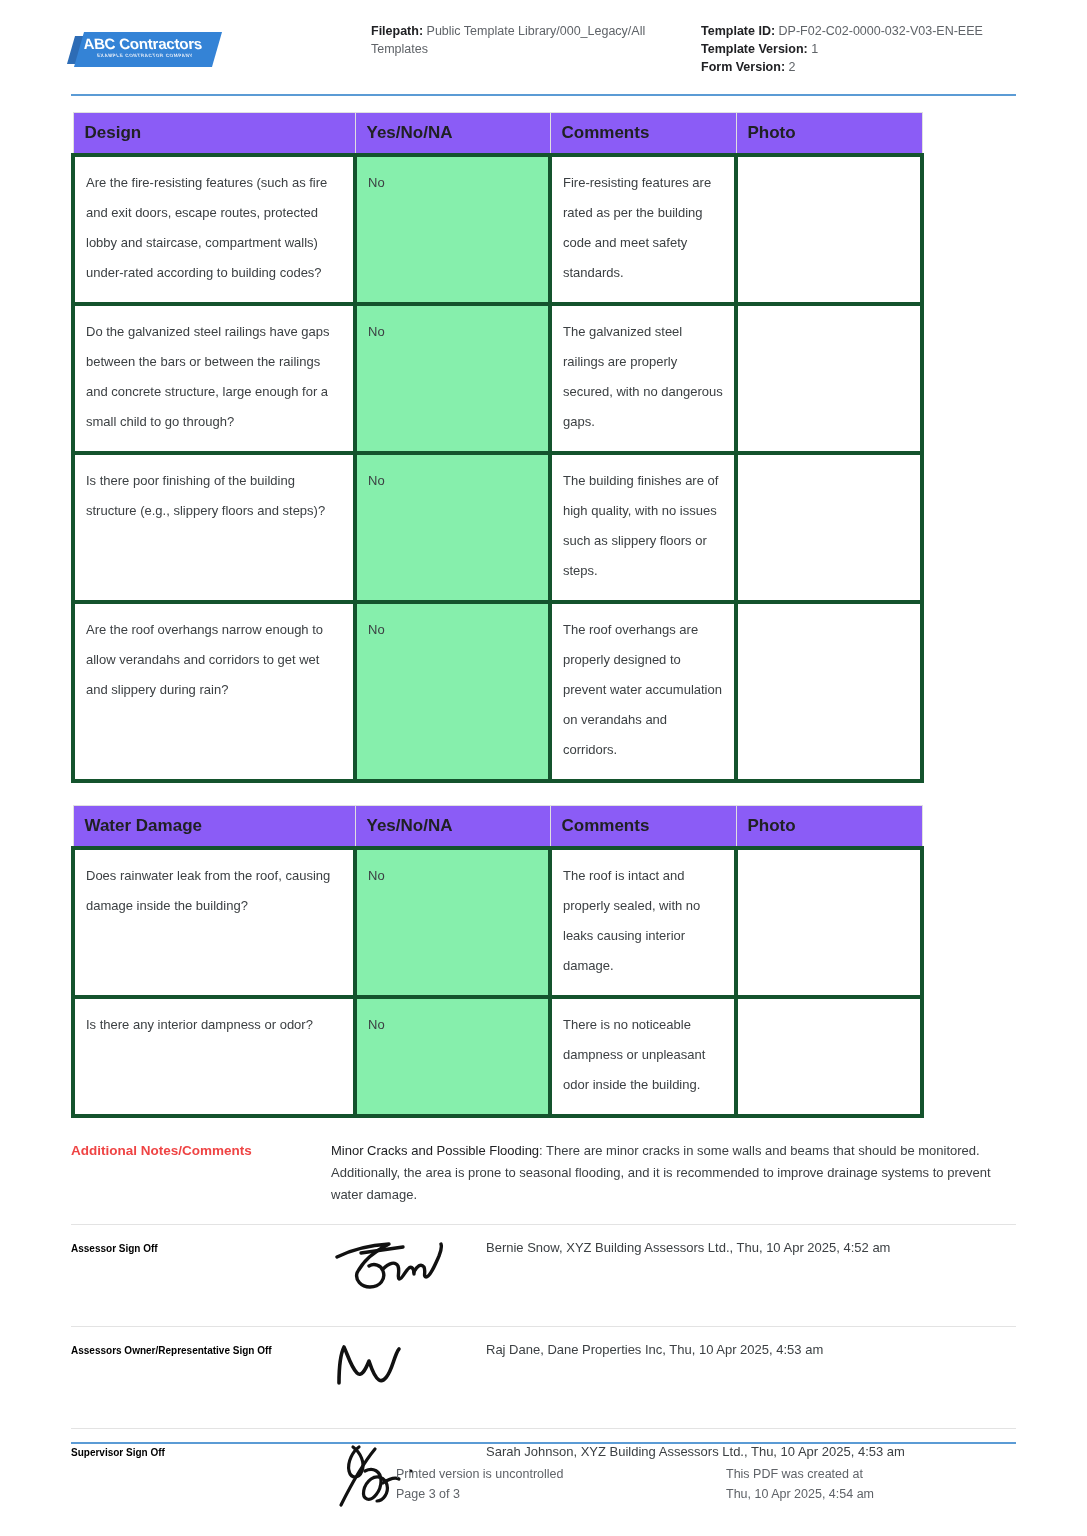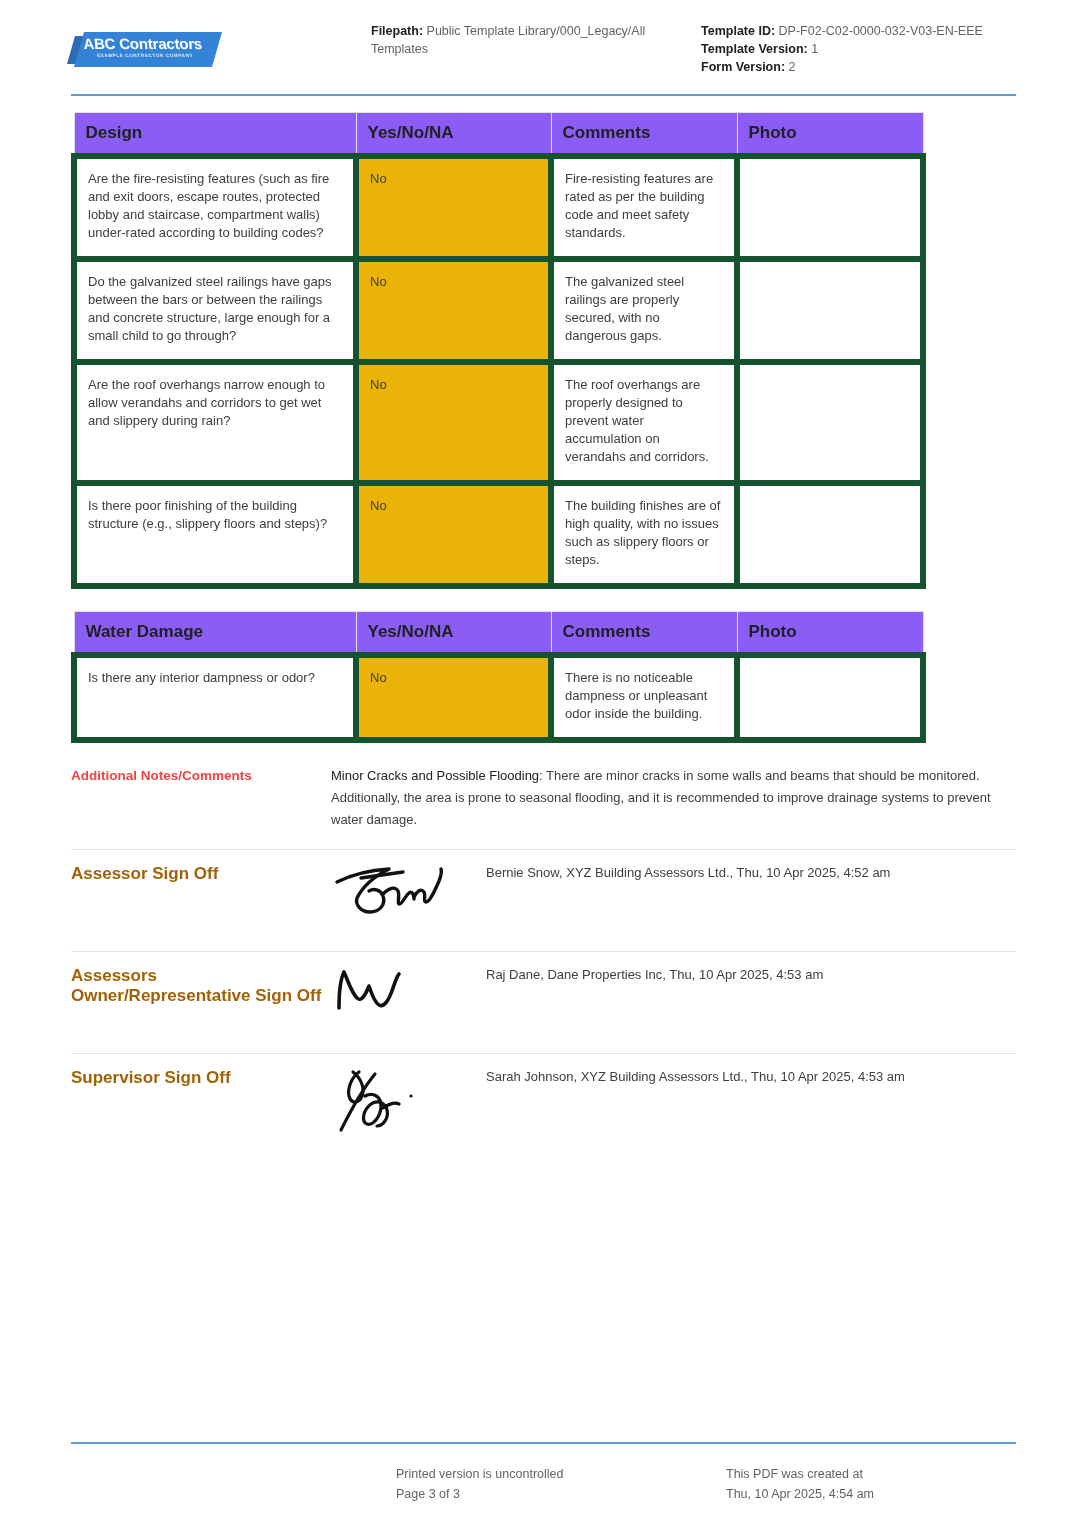--- a/index.html
+++ b/index.html
@@ -90,31 +90,31 @@
     background: #8b5cf6;
     text-align: left;
     font-weight: bold;
     color: #202124;
     font-size: 17px;
     padding: 10px 10px 10px 11px;
     border: 1px solid #e0e0e0;
     vertical-align: middle;
   }
   table.checklist td {
-    border: 6px solid #14532d;
+    border: 4px solid #14532d;
     padding: 11px 11px 14px 11px;
     vertical-align: top;
-    line-height: 18px;
+    line-height: 30px;
     color: #3c4043;
   }
   .col-q { width: 282px; }
   .col-a { width: 195px; }
   .col-c { width: 186px; }
   .col-p { width: 186px; }
-  td.answer { background: #eab308; color: #3c4043; }
+  td.answer { background: #86efac; color: #3c4043; }
 
   
   .notes {
     margin: 22px 71px 0 71px;
     display: flex;
     font-size: 13px;
     line-height: 22px;
   }
   .notes-label {
     flex: 0 0 260px;
@@ -131,22 +131,22 @@
     border-top: 1px solid #e3e3e3;
     display: flex;
     align-items: flex-start;
     padding-top: 14px;
     min-height: 84px;
     position: relative;
   }
   .so-label {
     flex: 0 0 260px;
     font-weight: bold;
-    color: #a16207;
-    font-size: 17px;
+    color: #000000;
+    font-size: 10px;
     line-height: 20px;
   }
   .so-sig { flex: 0 0 155px; position: relative; height: 64px; }
   .so-sig svg { position: absolute; left: 0; top: -4px; }
   .so-name { flex: 1; font-size: 13px; color: #3c4043; padding-top: 1px; }
 
   
   .footer-rule {
     position: absolute;
     left: 71px; right: 71px;
@@ -227,29 +227,29 @@
           <td>Fire-resisting features are rated as per the building code and meet safety standards.</td>
           <td></td>
         </tr>
         <tr>
           <td>Do the galvanized steel railings have gaps between the bars or between the railings and concrete structure, large enough for a small child to go through?</td>
           <td class="answer">No</td>
           <td>The galvanized steel railings are properly secured, with no dangerous gaps.</td>
           <td></td>
         </tr>
         <tr>
+          <td>Is there poor finishing of the building structure (e.g., slippery floors and steps)?</td>
+          <td class="answer">No</td>
+          <td>The building finishes are of high quality, with no issues such as slippery floors or steps.</td>
+          <td></td>
+        </tr>
+        <tr>
           <td>Are the roof overhangs narrow enough to allow verandahs and corridors to get wet and slippery during rain?</td>
           <td class="answer">No</td>
           <td>The roof overhangs are properly designed to prevent water accumulation on verandahs and corridors.</td>
-          <td></td>
-        </tr>
-        <tr>
-          <td>Is there poor finishing of the building structure (e.g., slippery floors and steps)?</td>
-          <td class="answer">No</td>
-          <td>The building finishes are of high quality, with no issues such as slippery floors or steps.</td>
           <td></td>
         </tr>
       </tbody>
     </table>
   </div>
 
   <div class="tbl-wrap" style="margin-top:22px;">
     <table class="checklist">
       <colgroup>
         <col class="col-q">
@@ -259,20 +259,26 @@
       </colgroup>
       <thead>
         <tr>
           <th>Water Damage</th>
           <th>Yes/No/NA</th>
           <th>Comments</th>
           <th>Photo</th>
         </tr>
       </thead>
       <tbody>
+        <tr>
+          <td>Does rainwater leak from the roof, causing damage inside the building?</td>
+          <td class="answer">No</td>
+          <td>The roof is intact and properly sealed, with no leaks causing interior damage.</td>
+          <td></td>
+        </tr>
         <tr>
           <td>Is there any interior dampness or odor?</td>
           <td class="answer">No</td>
           <td>There is no noticeable dampness or unpleasant odor inside the building.</td>
           <td></td>
         </tr>
       </tbody>
     </table>
   </div>
 

